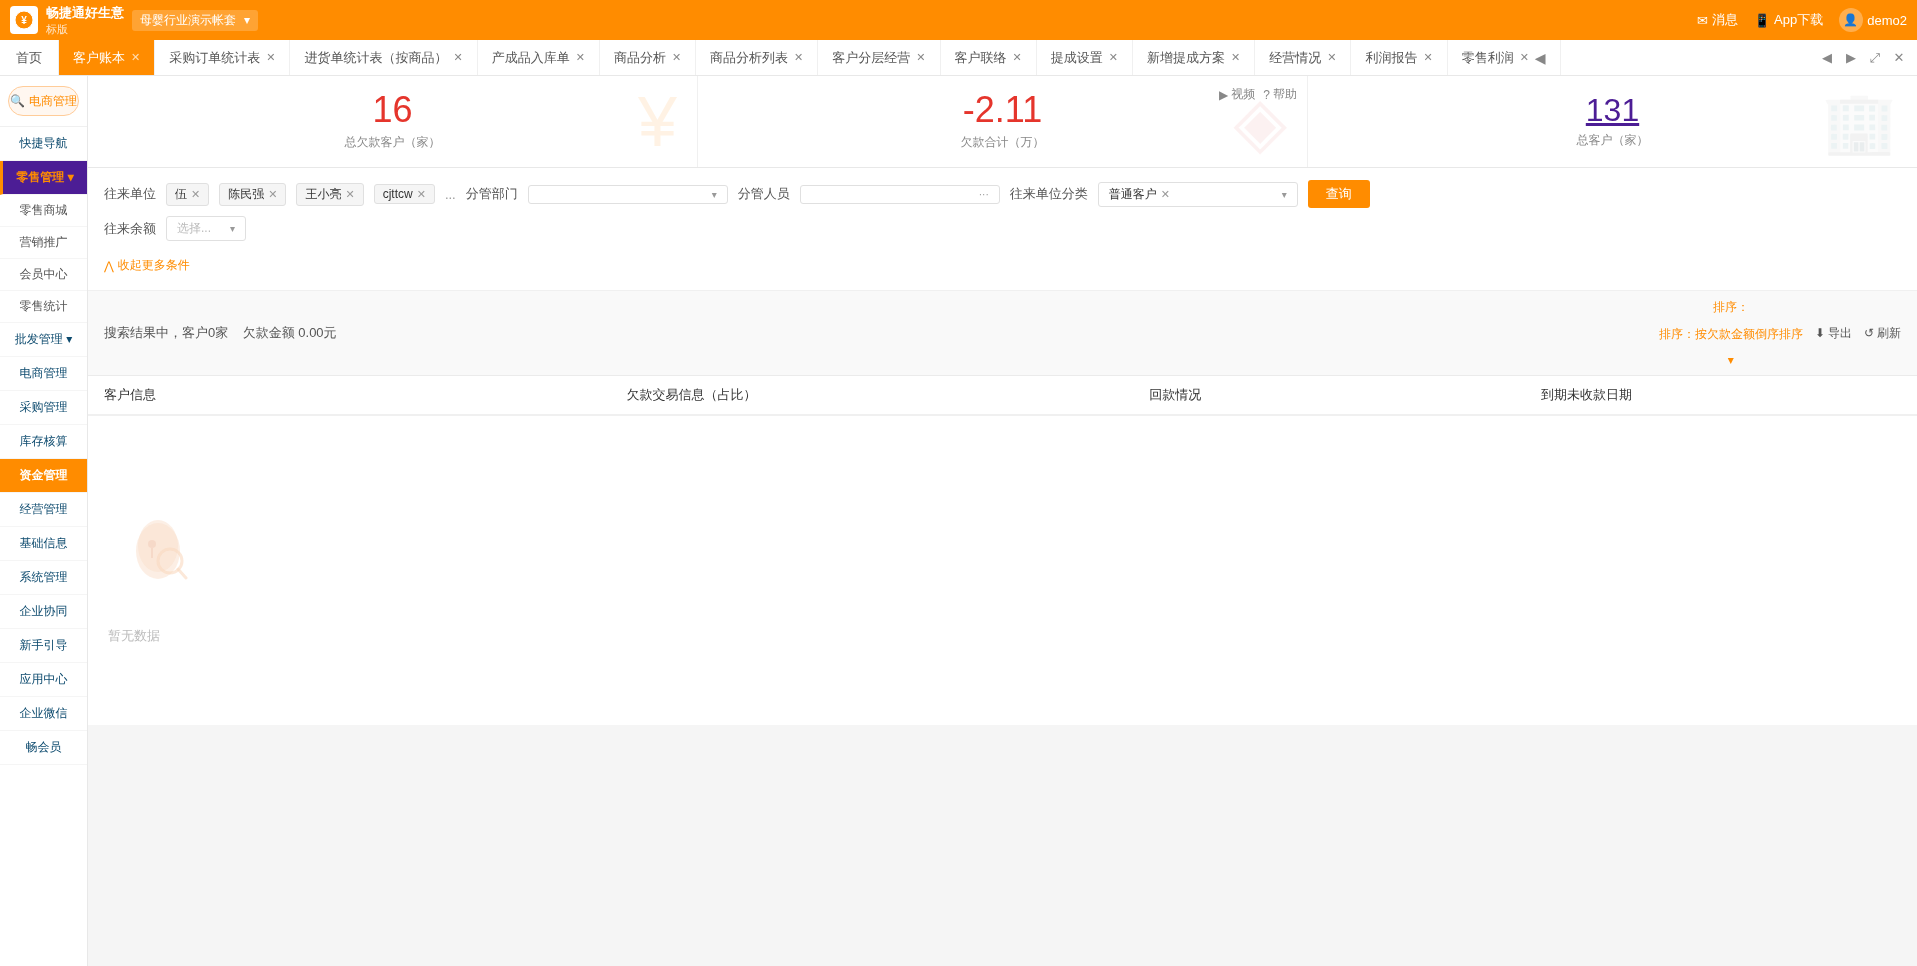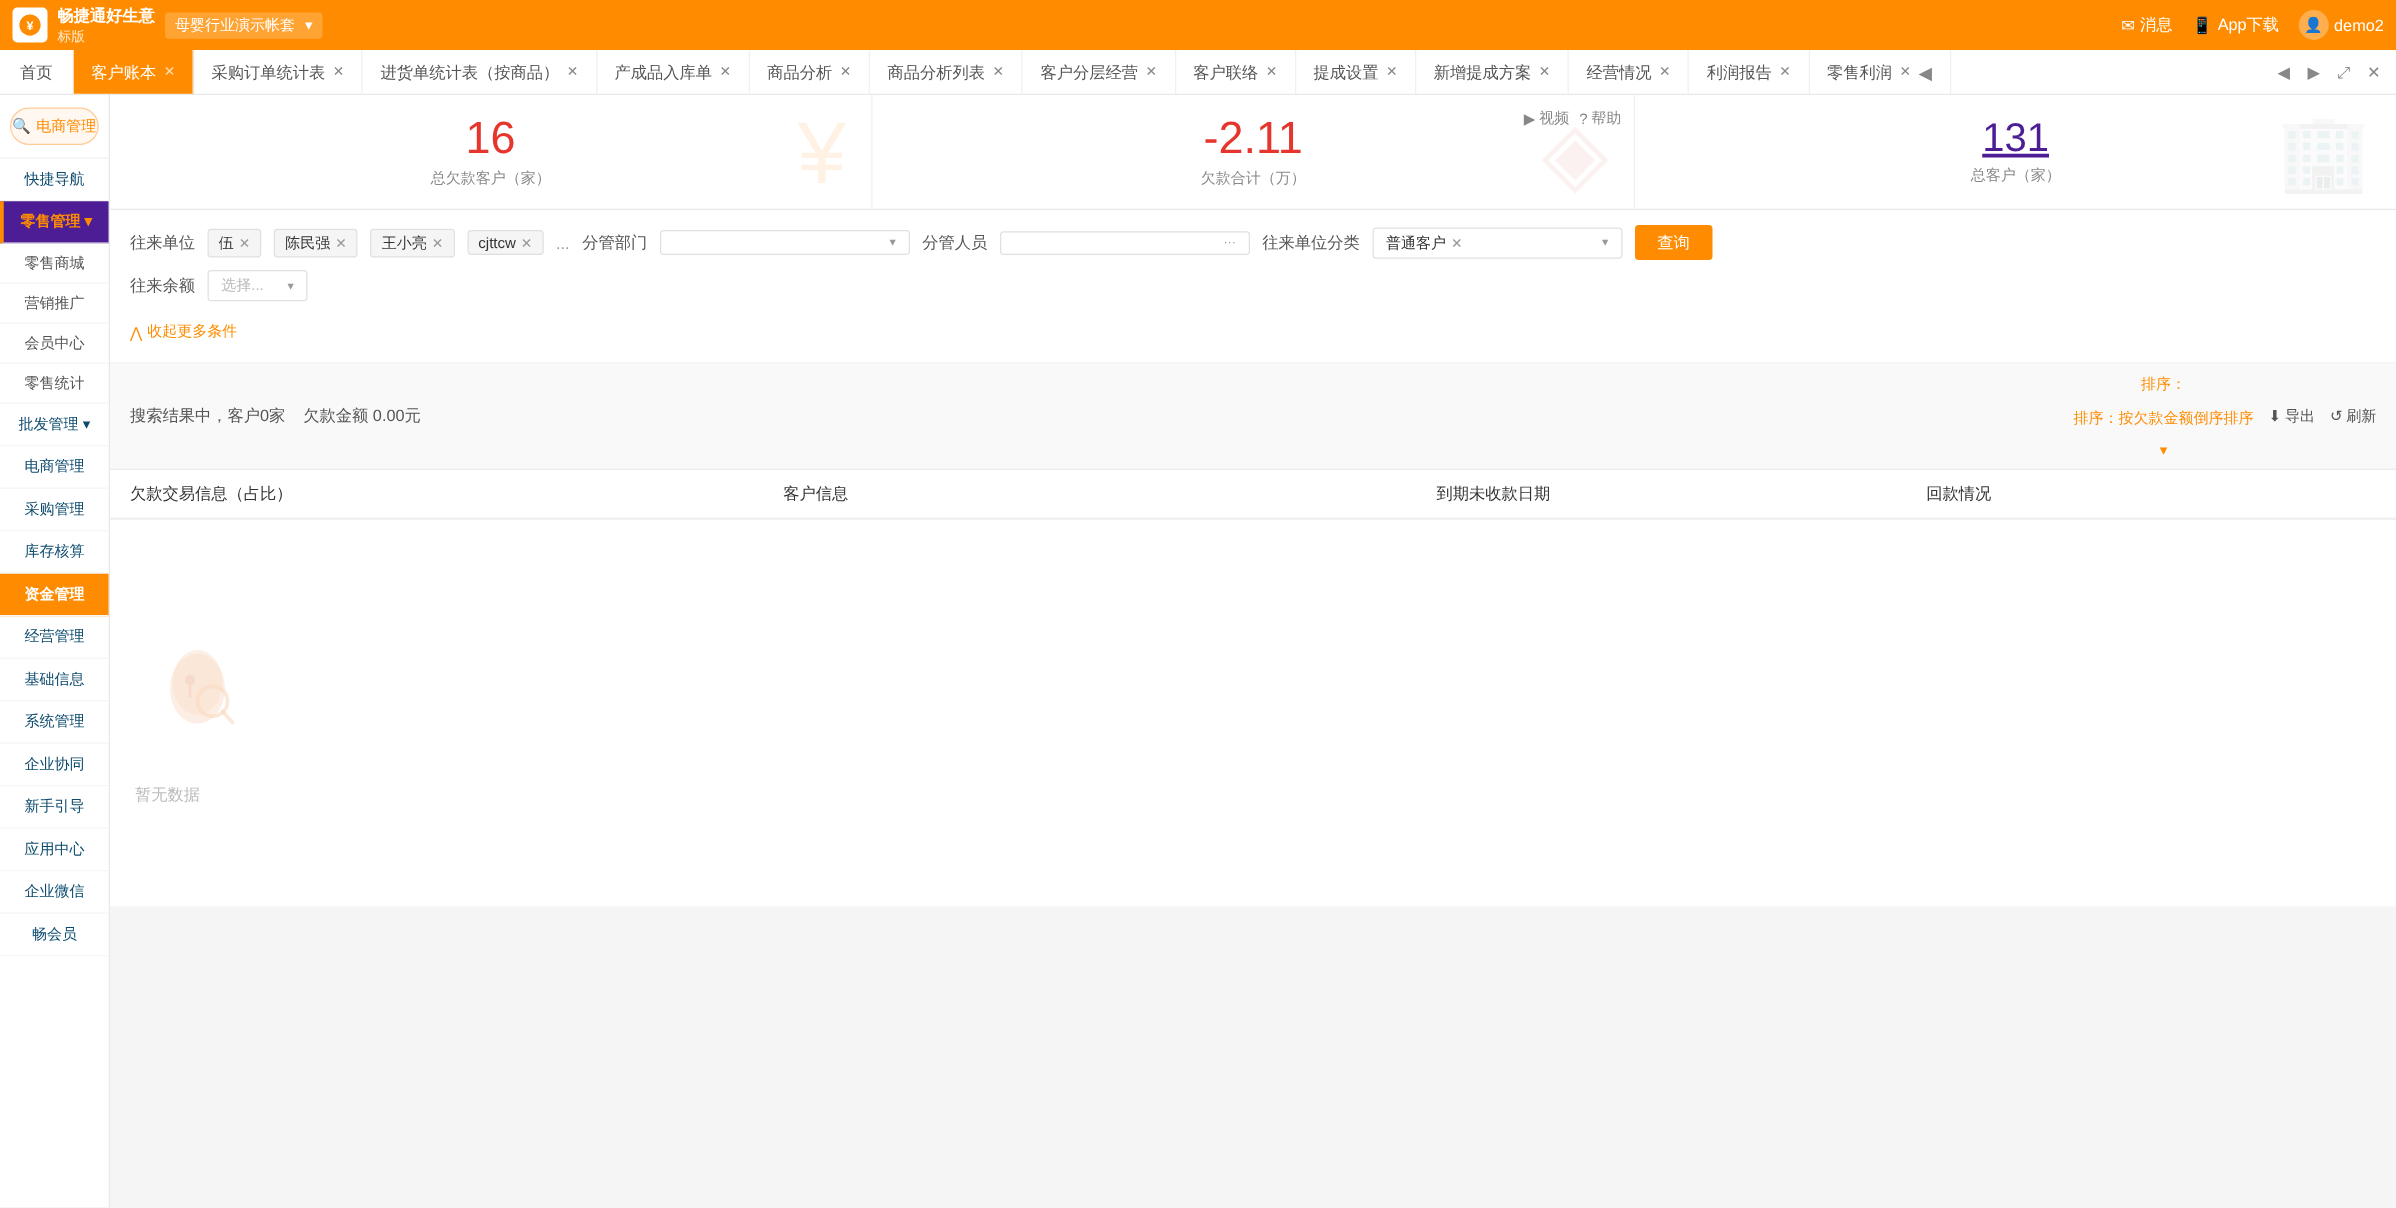--- a/index.html
+++ b/index.html
@@ -335,24 +335,24 @@
           </div>
           <div class="action-btn">
             <span>↺</span>
             <span>刷新</span>
           </div>
         </div>
       </div>
 
       <div class="data-table">
         <div class="table-header">
+          <div class="table-header-cell">客户信息</div>
           <div class="table-header-cell">欠款交易信息（占比）</div>
-          <div class="table-header-cell">客户信息</div>
+          <div class="table-header-cell">回款情况</div>
           <div class="table-header-cell">到期未收款日期</div>
-          <div class="table-header-cell">回款情况</div>
         </div>
         <div class="table-empty">
           <div class="empty-icon">
             
             <svg width="100" height="100" viewBox="0 0 100 100" fill="none">
               <ellipse cx="50" cy="55" rx="22" ry="28" fill="#f5c5a0" opacity="0.7"></ellipse>
               <ellipse cx="50" cy="50" rx="20" ry="26" fill="#f0b080" opacity="0.5"></ellipse>
               <circle cx="62" cy="65" r="12" fill="none" stroke="#f0a060" stroke-width="3" opacity="0.6"></circle>
               <line x1="70" y1="73" x2="78" y2="82" stroke="#f0a060" stroke-width="3" stroke-linecap="round" opacity="0.6"></line>
               <circle cx="44" cy="48" r="4" fill="#e08050" opacity="0.5"></circle>

